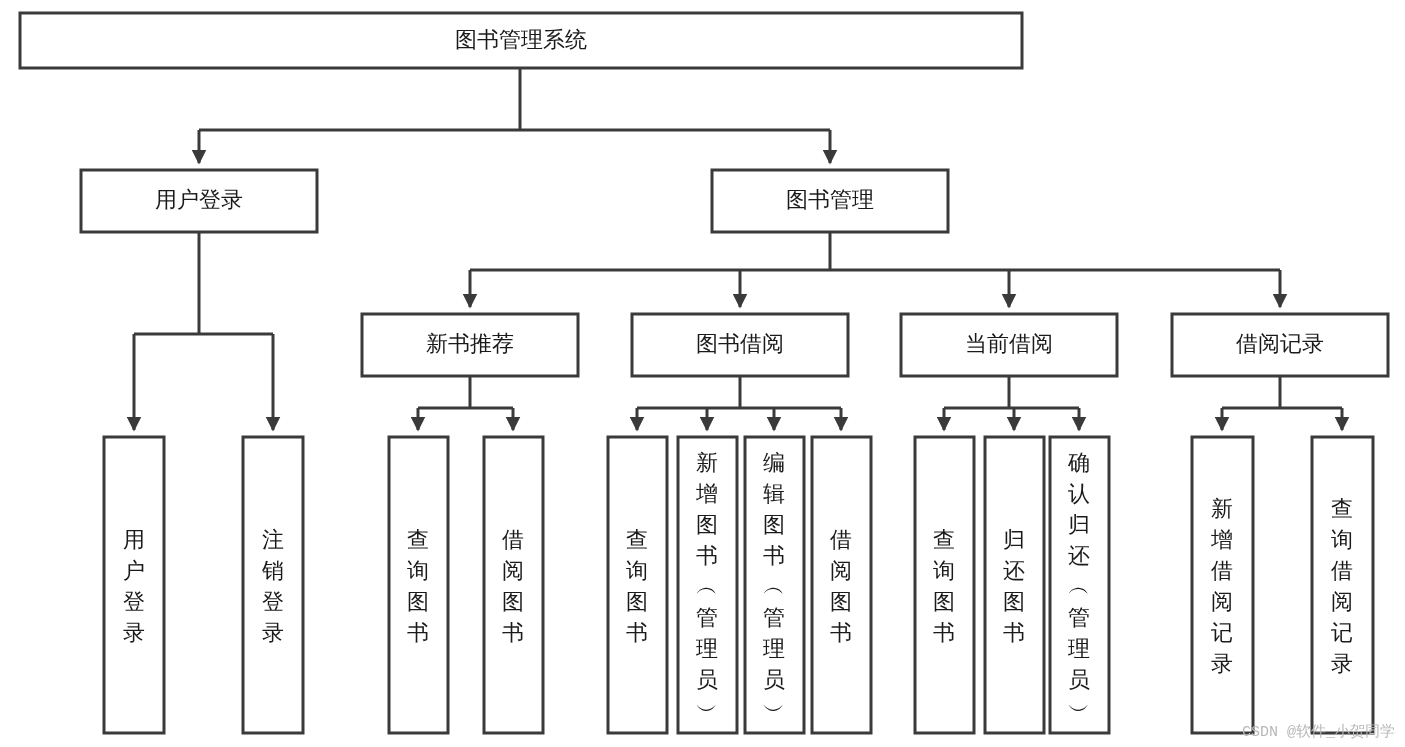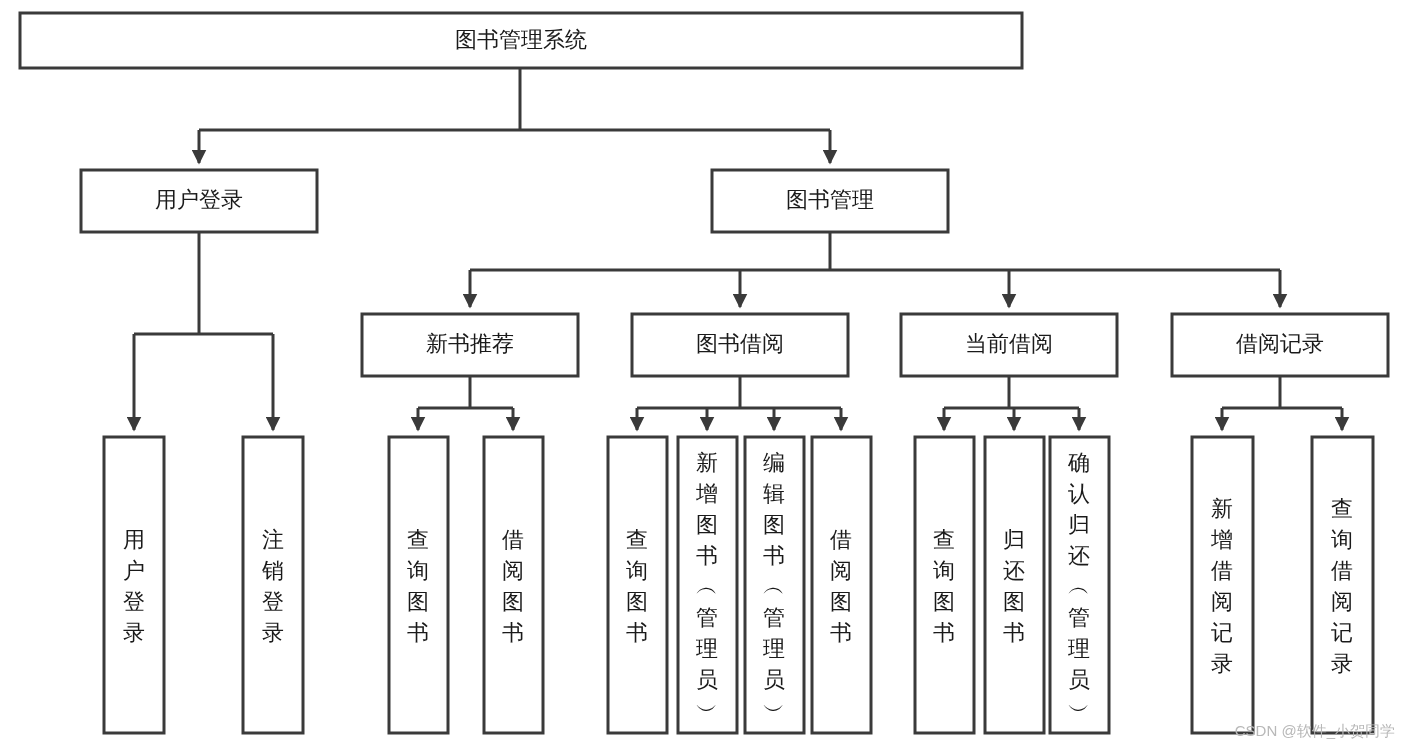--- a/index.html
+++ b/index.html
@@ -20,21 +20,21 @@
   }
   .leaf-label{
     fill:#1a1a1a;
     font-family:"Liberation Sans","DejaVu Sans",sans-serif;
     font-size:22px;
   }
   .conn{stroke:#3a3a3a;stroke-width:3;fill:none;}
   .watermark{
     position:absolute;right:10px;bottom:6px;
     color:#b8b8b8;font-size:15px;
-    font-family:Liberation Sans, sans-serif;
+    font-family:Liberation Mono, monospace;
     white-space:nowrap;pointer-events:none;
   }
 </style>
 </head>
 <body>
 
 <svg id="diagram" viewBox="0 0 1405 747" xmlns="http://www.w3.org/2000/svg">
   <defs>
     <marker id="arrow" viewBox="0 0 10 10" refX="9" refY="5" markerWidth="5" markerHeight="5" orient="auto-start-reverse">
       <path d="M 0 0 L 10 5 L 0 10 z" fill="#3a3a3a"></path>

